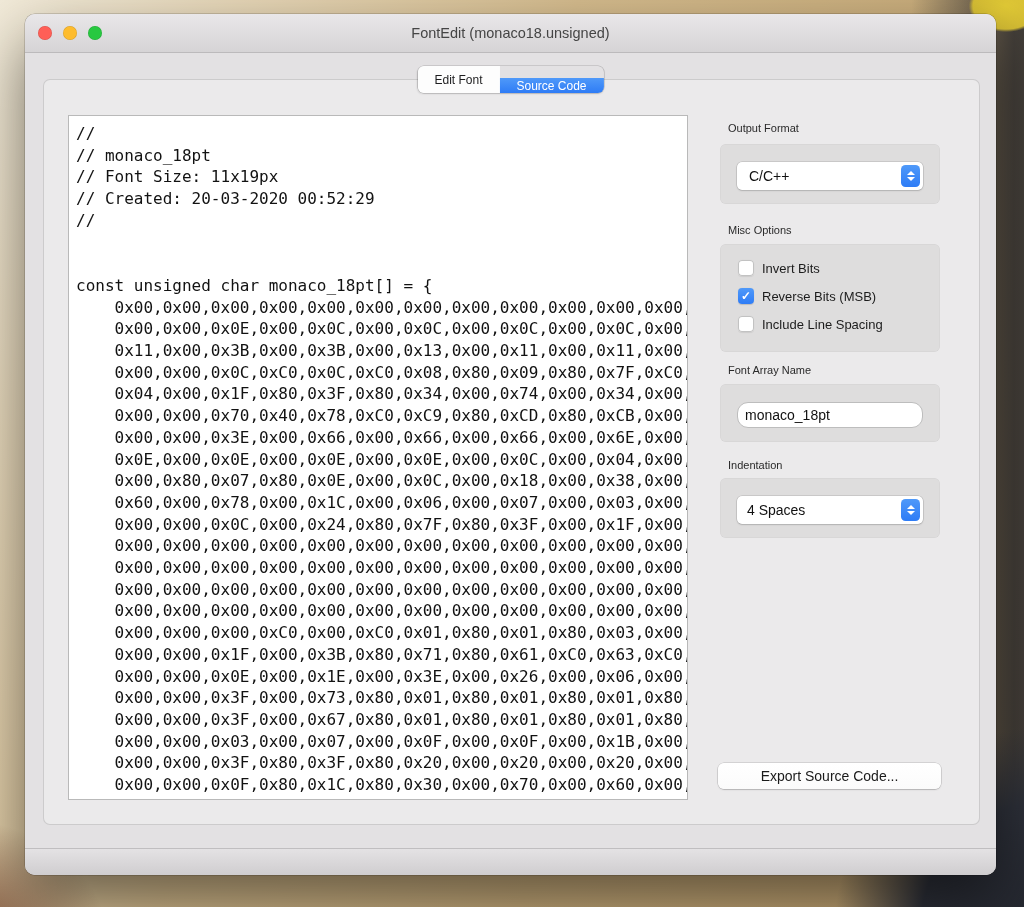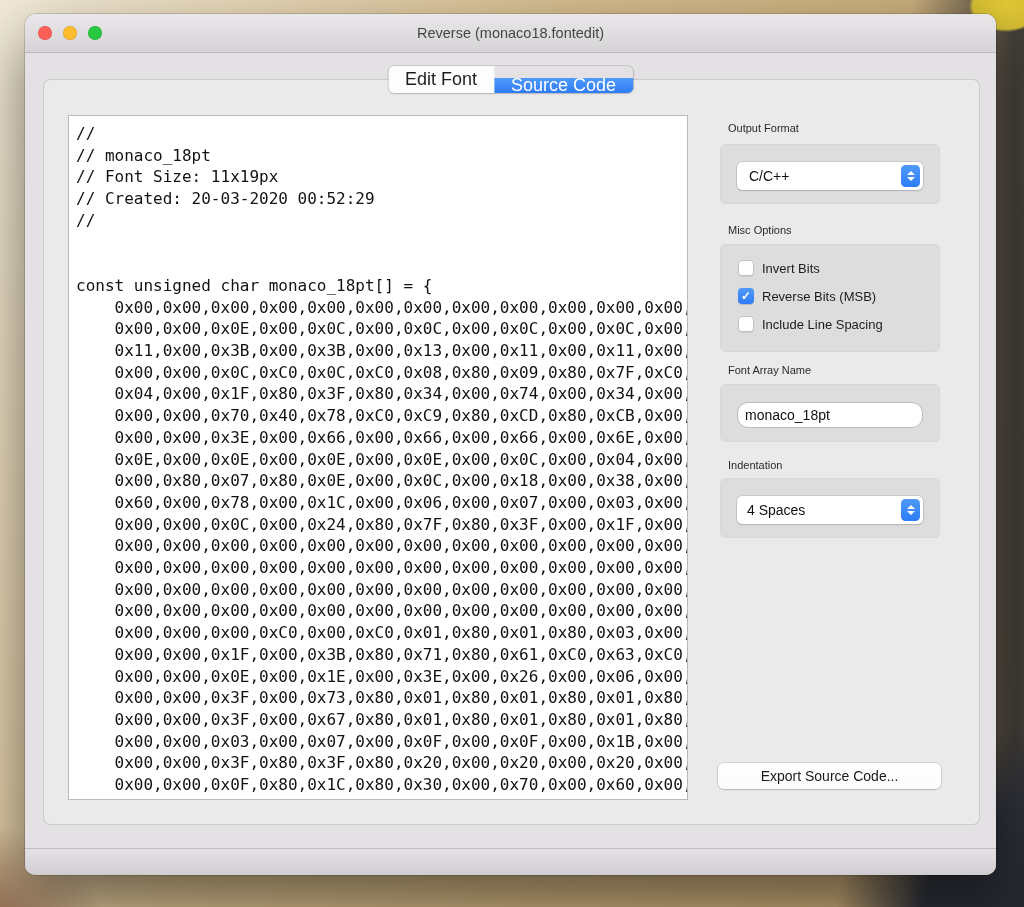--- a/index.html
+++ b/index.html
@@ -46,21 +46,21 @@
     position:absolute;left:18px;top:65px;width:935px;height:744px;
     background:#ebeaeb;border:1px solid rgba(0,0,0,.13);border-radius:7px;
   }
   .tab-group{
     position:absolute;left:50%;transform:translateX(-50%);top:52px;height:27px;
     display:flex;border-radius:6px;overflow:hidden;z-index:5;
     box-shadow:0 0 0 .5px rgba(0,0,0,.22), 0 1px 2px rgba(0,0,0,.12);
   }
   .tab{
     display:flex;align-items:center;justify-content:center;
-    font-size:18px;color:#1d1d1f;background:#fdfdfd;padding:0 17px;cursor:default;
+    font-size:12px;color:#1d1d1f;background:#fdfdfd;padding:0 17px;cursor:default;
   }
   .tab + .tab{border-left:1px solid #d2d2d2;margin-top:12px;}
   .tab.active{
     background:linear-gradient(var(--accent-light,#4f99f9),var(--accent,#2e7cf6));
     color:#fff;border-left:none;
   }
   
   .code-view{
     position:absolute;left:43px;top:101px;width:620px;height:685px;
     background:#ffffff;border:1px solid #b9b9b9;overflow:hidden;box-sizing:border-box;
@@ -120,21 +120,21 @@
 <div class="desktop"></div>
 
 <div class="window">
 
   <div class="titlebar">
     <div class="traffic">
       <span class="light red"></span>
       <span class="light yellow"></span>
       <span class="light green"></span>
     </div>
-    <span class="title">Reverse (monaco18.fontedit)</span>
+    <span class="title">FontEdit (monaco18.unsigned)</span>
   </div>
 
   <div class="tab-panel"></div>
 
   <div class="tab-group">
     <div class="tab">Edit Font</div>
     <div class="tab active">Source Code</div>
   </div>
 
   <div class="code-view">

